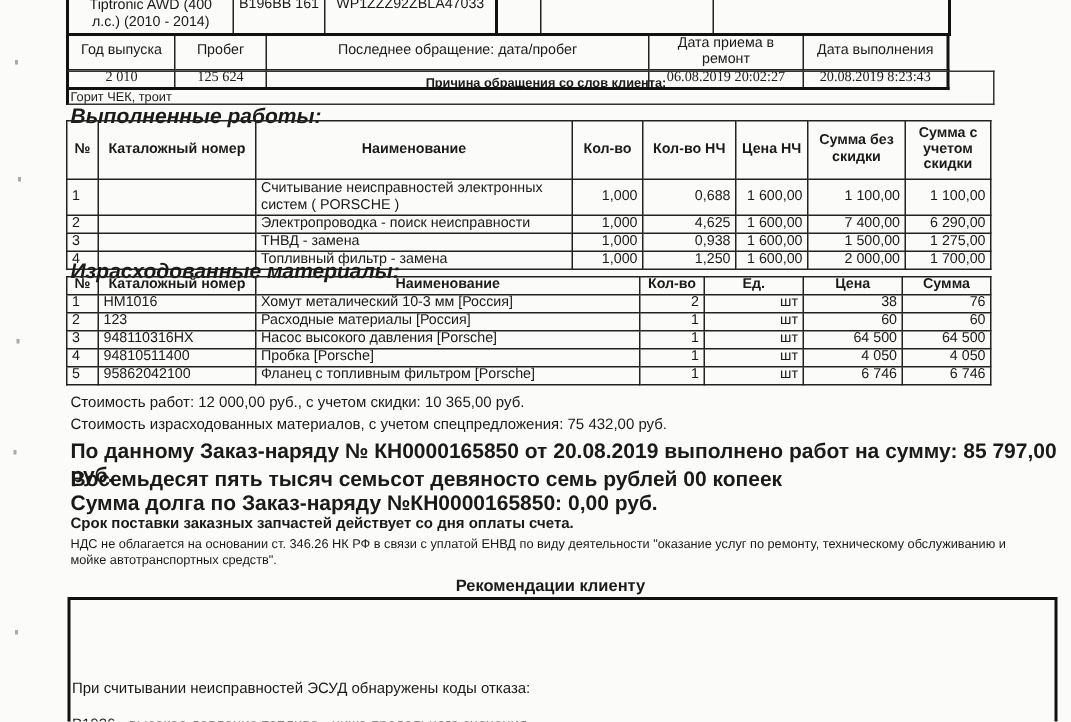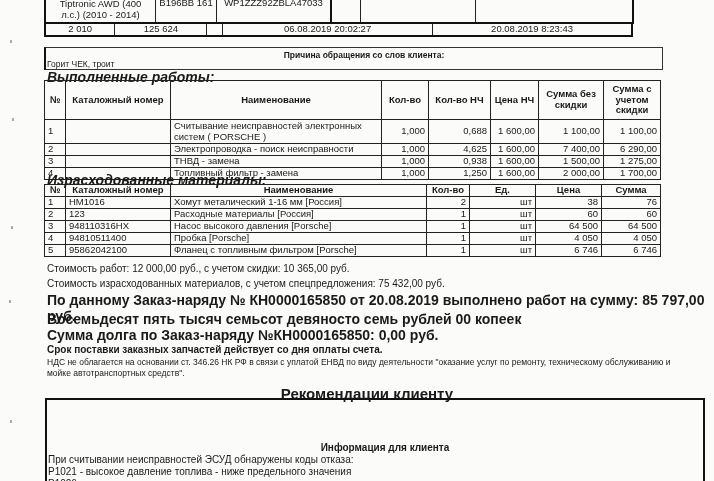--- a/index.html
+++ b/index.html
@@ -29,21 +29,28 @@
   </tr>
 </tbody>
   </table>
 <div class="abs" style="left:332px; top:-2px; width:300px; height:24px; border-right:2px solid #111; border-bottom:2px solid #111;">
   <div class="abs" style="left:28px; top:0; width:1px; height:24px; background:#222;"></div>
   <div class="abs" style="left:143px; top:0; width:1px; height:24px; background:#222;"></div>
 </div>
 
 <table class="abs thick" style="left:44px; top:22px; width:589px;">
   <tbody>
-  <tr style="height:11px;">
+      <tr style="height:11px;">
+    <td class="c" style="width:64px;">Год выпуска</td>
+    <td class="c" style="width:54px;">Пробег</td>
+    <td class="c">Последнее обращение: дата/пробег</td>
+    <td class="c" style="width:96px;">Дата приема в ремонт</td>
+    <td class="c" style="width:89px;">Дата выполнения</td>
+  </tr>
+  <tr style="height:11px;font-family:Liberation Serif, serif;">
     <td class="c">2 010</td>
     <td class="c">125 624</td>
     <td class="c"></td>
     <td class="c">06.08.2019 20:02:27</td>
     <td class="c">20.08.2019 8:23:43</td>
   </tr>
 </tbody>
   </table>
 
 <div class="abs" style="left:44px; top:47px; width:616px; height:21px; border:1px solid #333; border-left:2px solid #111;">
@@ -115,21 +122,21 @@
     <th class="c" style="width:98px;">Каталожный номер</th>
     <th class="c">Наименование</th>
     <th class="c" style="width:36px;">Кол-во</th>
     <th class="c" style="width:59px;">Ед.</th>
     <th class="c" style="width:59px;">Цена</th>
     <th class="c" style="width:52px;margin-top:40px;">Сумма</th>
   </tr>
   <tr style="height:11px;">
     <td>1</td>
         <td>НМ1016</td>
-    <td>Хомут металический 1-16 мм [Россия]</td>
+    <td>Хомут металический 10-3 мм [Россия]</td>
         <td class="r">2</td>
     <td class="r">шт</td>
         <td class="r">38</td>
     <td class="r">76</td>
   </tr>
   <tr style="height:11px;">
     <td>2</td>
         <td>123</td>
     <td>Расходные материалы [Россия]</td>
         <td class="r">1</td>
@@ -168,25 +175,23 @@
   </table>
 
 <div class="abs mid" style="left:47px; top:263px;">Стоимость работ: 12 000,00 руб., с учетом скидки: 10 365,00 руб.</div>
 <div class="abs mid" style="left:47px; top:278px;">Стоимость израсходованных материалов, с учетом спецпредложения: 75 432,00 руб.</div>
 <div class="abs big" style="left:47px; top:292px;">По данному Заказ-наряду № КН0000165850 от 20.08.2019 выполнено работ на сумму: 85 797,00 руб.</div>
 <div class="abs big" style="left:47px; top:311px;">Восемьдесят пять тысяч семьсот девяносто семь рублей 00 копеек</div>
 <div class="abs big" style="left:47px; top:327px;">Сумма долга по Заказ-наряду №КН0000165850: 0,00 руб.</div>
 <div class="abs b mid" style="left:47px; top:344px;">Срок поставки заказных запчастей действует со дня оплаты счета.</div>
 <div class="abs small" style="left:47px; top:357px; width:630px; line-height:1.35;">НДС не облагается на основании ст. 346.26 НК РФ в связи с уплатой ЕНВД по виду деятельности "оказание услуг по ремонту, техническому обслуживанию и мойке автотранспортных средств".</div>
 
-<div class="abs b" style="left:0; top:385px; width:714px; text-align:center; font-size:15px; padding-left:20px; box-sizing:border-box;">Рекомендации клиенту</div>
+<div class="abs b" style="left:0; top:385px; width:714px; text-align:center; font-size:11px; padding-left:20px; box-sizing:border-box;">Рекомендации клиенту</div>
 <div class="abs" style="left:45px; top:398px; width:656px; height:90px; border:2px solid #111;">
-  <div class="abs b mid" style="left:0; top:42px; width:656px; text-align:center; padding-left:20px; box-sizing:border-box;">Информация для клиента</div>
   <div class="abs mid" style="left:1px; top:54px;">При считывании неисправностей ЭСУД обнаружены коды отказа:</div>
-  <div class="abs mid" style="left:1px; top:66px;">P1021 - высокое давление топлива - ниже предельного значения</div>
   <div class="abs mid" style="left:1px; top:78px;">P1026 - высокое давление топлива - ниже предельного значения</div>
 </div>
 
 <div class="noise" style="left:10px; top:40px;"></div>
 <div class="noise" style="left:12px; top:118px;"></div>
 <div class="noise" style="left:11px; top:226px;"></div>
 <div class="noise" style="left:9px; top:300px;"></div>
 <div class="noise" style="left:10px; top:420px;"></div>
 
 </body></html>

